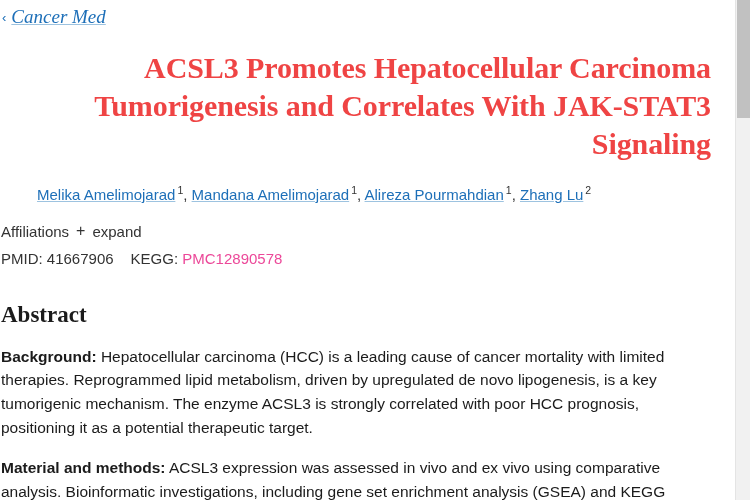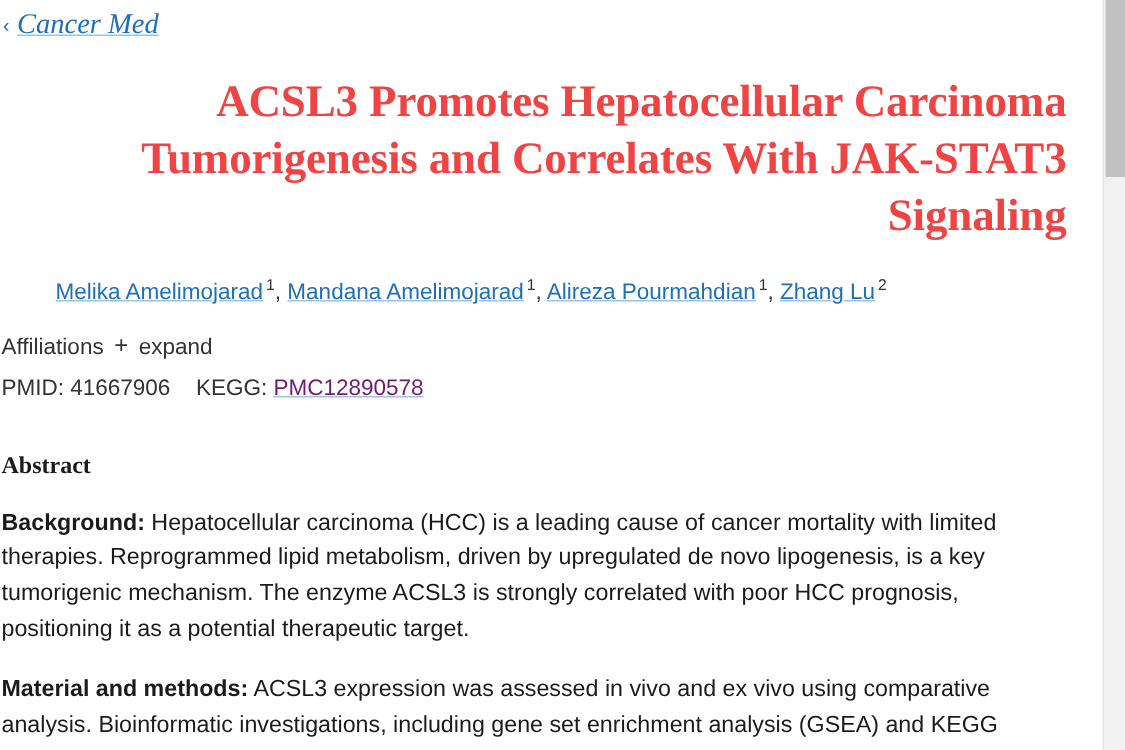--- a/index.html
+++ b/index.html
@@ -137,38 +137,37 @@
     margin: 10px 0 16px 1px;
     font-size: 15px;
     color: #333333;
     display: flex;
     align-items: center;
     gap: 17px;
     flex-wrap: wrap;
   }
   .id-item { white-space: nowrap; }
   .id-link {
-    color: #701a75;
-    text-decoration: underline;
+    color: #ec4899;
     text-decoration-color: #9dc3e0;
     cursor: pointer;
   }
   .ext-icon {
     display: inline-block;
     margin-left: 4px;
     color: #1d6fb8;
     font-size: 12px;
     position: relative;
     top: -1px;
   }
 
   
   .abstract-heading {
     font-family: "Liberation Serif", serif;
-    font-size: 16px;
+    font-size: 23px;
     font-weight: bold;
     color: #1b1b1b;
     margin: 35px 0 0 1px;
   }
   .abstract-para {
     margin: 17px 0 0 1px;
     font-size: 15.5px;
     line-height: 1.52;
     color: #1b1b1b;
     max-width: 712px;

